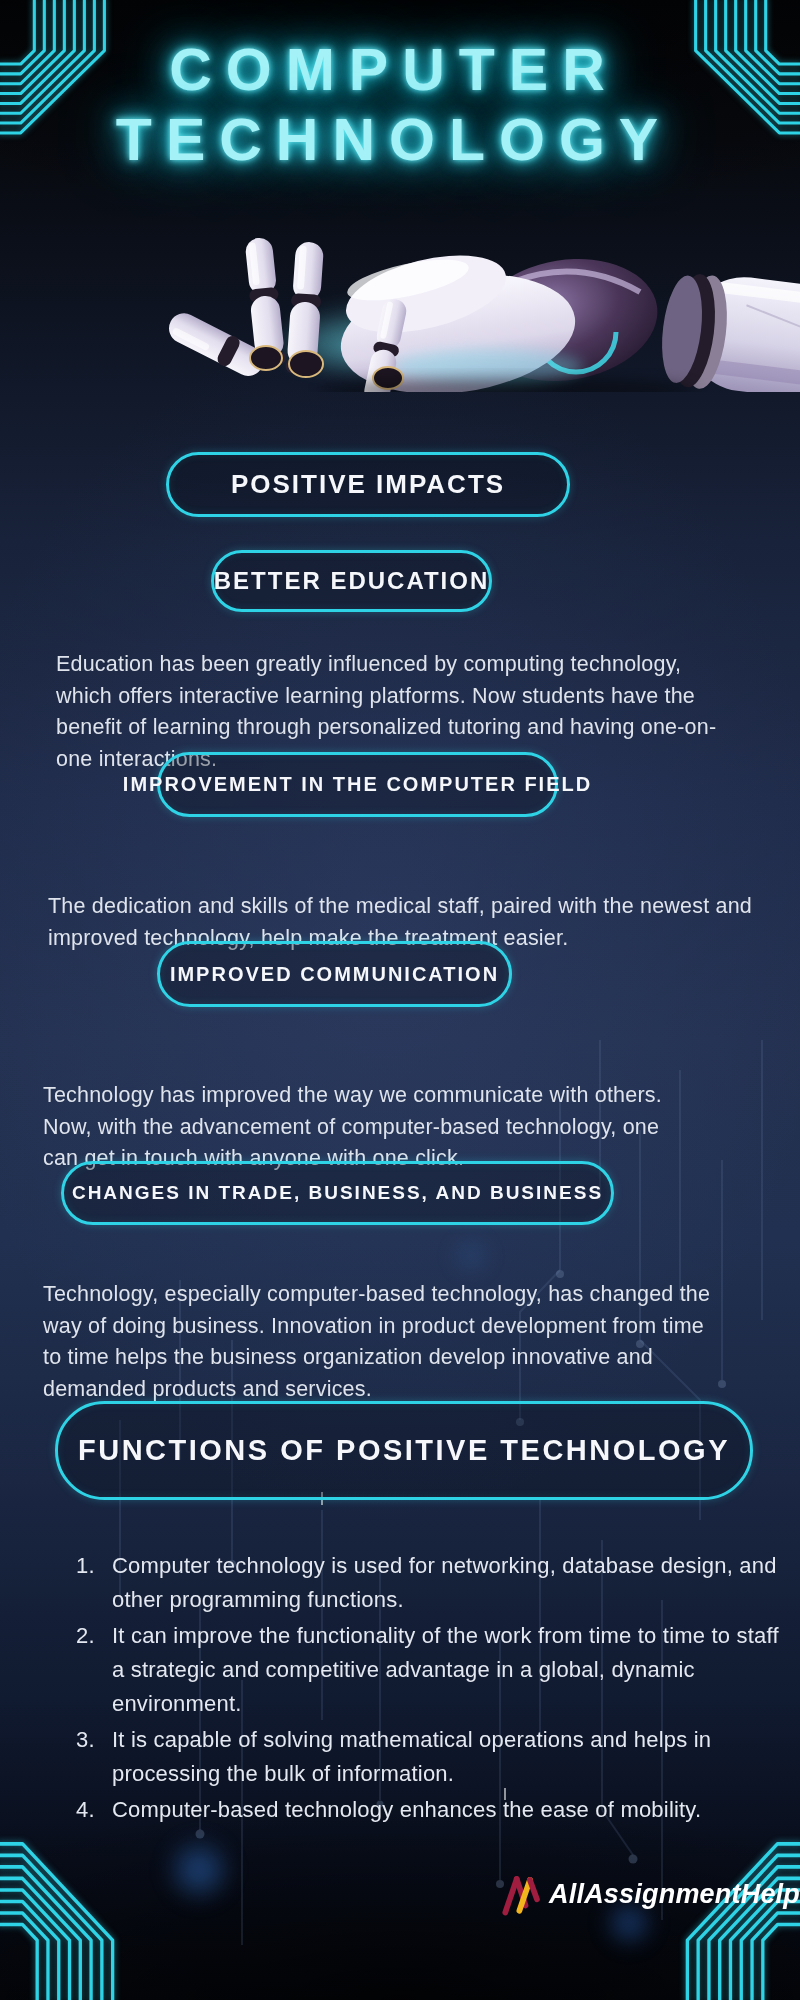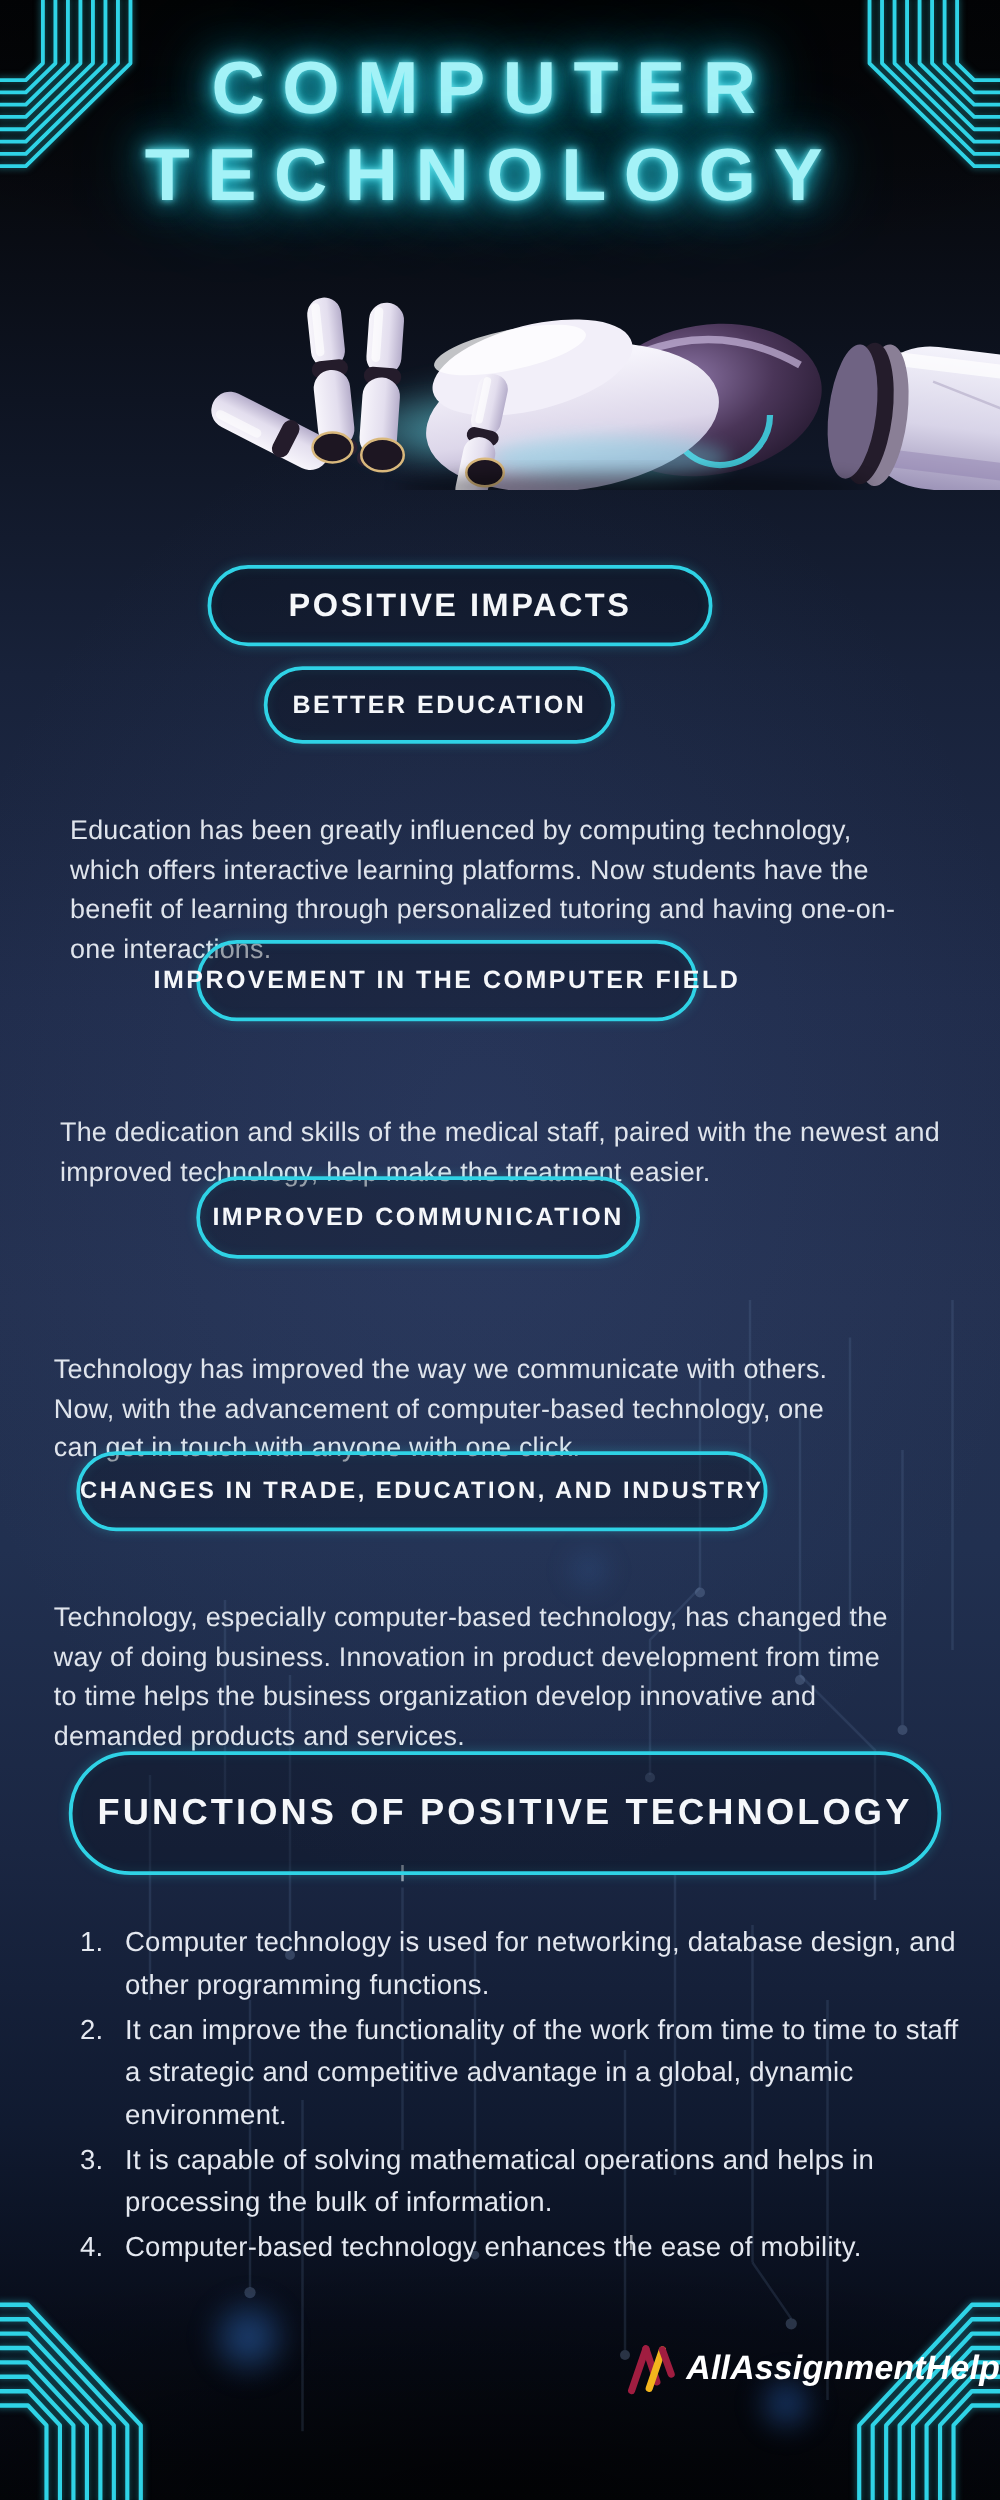--- a/index.html
+++ b/index.html
@@ -40,34 +40,34 @@
   
   .hand{position:absolute;left:158px;top:178px;width:642px;height:214px;}
   .hand svg{display:block;width:100%;height:100%;}
   
   .pill{position:absolute;display:flex;align-items:center;justify-content:center;
     border:3px solid #2fd3e6;border-radius:44px;color:#f5f7fa;font-weight:700;
     letter-spacing:2px;background:rgba(8,14,28,.32);
     box-shadow:0 0 9px rgba(47,211,230,.28), inset 0 0 9px rgba(47,211,230,.10);
     white-space:nowrap;}
   .p-positive {left:166px;top:452px;width:398px;height:59px;font-size:26px;text-align:right;}
-  .p-better   {left:211px;top:533px;width:275px;height:56px;font-size:20px;align-items:center;}
+  .p-better   {left:211px;top:550px;width:275px;height:56px;font-size:24px;align-items:center;}
   .p-medical  {left:157px;top:752px;width:395px;height:59px;font-size:20px;}
   .p-comm     {left:157px;top:941px;width:349px;height:60px;font-size:20px;}
   .p-trade    {left:61px; top:1161px;width:547px;height:58px;font-size:19px;}
   .p-functions{left:55px; top:1401px;width:692px;height:93px;font-size:29px;letter-spacing:2.5px;border-radius:50px;}
   
   .para{position:absolute;color:#dfe4ec;font-size:21.5px;line-height:31.5px;
         letter-spacing:.2px;font-weight:400;margin-top:28px;}
   .para-0{left:56px;top:621px;width:682px;}
   .para-1{left:48px;top:863px;width:710px;}
   .para-2{left:43px;top:1052px;width:650px;}
   .para-3{left:43px;top:1251px;width:674px;}
   
-  .fn-list{position:absolute;left:64px;top:1537px;width:708px;margin:0;padding:0;
+  .fn-list{position:absolute;left:64px;top:1537px;width:708px;margin:12px;padding:0;
     list-style:none;counter-reset:fn;color:#e4e8f0;font-size:22px;line-height:34px;letter-spacing:.2px;}
   .fn-list li{counter-increment:fn;position:relative;padding-left:36px;margin:0 0 2px 0;}
   .fn-list li::before{content:counter(fn) ".";position:absolute;left:0;top:0;}
   
   .brand{position:absolute;left:0;top:1872px;width:800px;display:flex;
     align-items:center;justify-content:flex-end;gap:5px;}
   .brand-mark{width:44px;height:44px;flex:0 0 auto;}
   .brand-name{color:#ffffff;font-size:27px;font-weight:700;font-style:italic;letter-spacing:.2px;}
 </style>
 </head>
@@ -264,21 +264,21 @@
     <span>IMPROVEMENT IN THE COMPUTER FIELD</span>
   </div>
   <p class="para para-1">The dedication and skills of the medical staff, paired with the newest and improved technology, help make the treatment easier.</p>
 
   <div class="pill p-comm">
     <span>IMPROVED COMMUNICATION</span>
   </div>
   <p class="para para-2">Technology has improved the way we communicate with others. Now, with the advancement of computer-based technology, one can get in touch with anyone with one click.</p>
 
   <div class="pill p-trade">
-    <span>CHANGES IN TRADE, EDUCATION, AND INDUSTRY</span>
+    <span>CHANGES IN TRADE, BUSINESS, AND BUSINESS</span>
   </div>
   <p class="para para-3">Technology, especially computer-based technology, has changed the way of doing business. Innovation in product development from time to time helps the business organization develop innovative and demanded products and services.</p>
 
   <div class="pill p-functions">
     <span>FUNCTIONS OF POSITIVE TECHNOLOGY</span>
   </div>
   <ol class="fn-list">
     <li>Computer technology is used for networking, database design, and other programming functions.</li>
     <li>It can improve the functionality of the work from time to time to staff a strategic and competitive advantage in a global, dynamic environment.</li>
     <li>It is capable of solving mathematical operations and helps in processing the bulk of information.</li>

